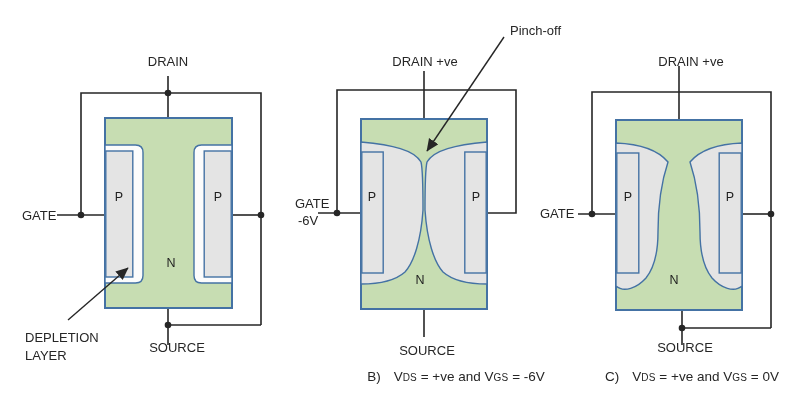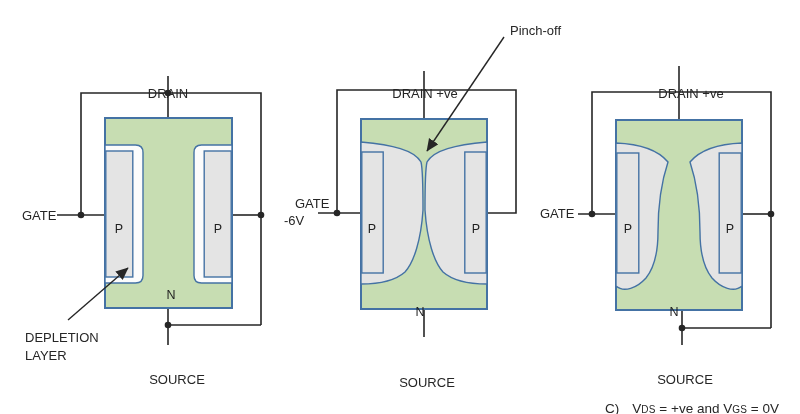--- a/index.html
+++ b/index.html
@@ -6,21 +6,21 @@
   #stage {
     position:relative; width:800px; height:414px; background:#ffffff;
     font-family:"Liberation Sans", sans-serif; overflow:hidden;
   }
   #fig { position:absolute; left:0; top:0; }
   .panel { position:absolute; inset:0; }
   .lbl {
     position:absolute; font-size:13px; color:#262626;
     white-space:nowrap; line-height:14px;
   }
-  .ctr { transform:translateX(-50%);margin-top:32px; }
+  .ctr { transform:translateX(-50%); }
   .pn { font-size:12.5px; color:#1f1f1f; }
   .cap { font-size:13.5px; color:#262626; }
   .cap .prefix { padding-right:13px; }
   .sub { font-size:10px; letter-spacing:0.2px; }
 </style>
 </head>
 <body>
 
 <div id="stage">
 
@@ -100,25 +100,28 @@
     <div class="lbl pn ctr" style="left:218px; top:190px;">P</div>
     <div class="lbl pn ctr" style="left:171px; top:256px;">N</div>
     <div class="lbl" style="left:25px; top:331px;">DEPLETION</div>
     <div class="lbl" style="left:25px; top:349px;">LAYER</div>
   </div>
 
   <div class="panel">
     <div class="lbl ctr" style="left:425px; top:55px;">DRAIN +ve</div>
     <div class="lbl" style="left:510px; top:24px;">Pinch-off</div>
     <div class="lbl" style="left:295px; top:197px;">GATE</div>
-    <div class="lbl" style="left:284px; top:214px;">-6V</div>
+    <div class="lbl" style="left:298px; top:214px;">-6V</div>
     <div class="lbl ctr" style="left:427px; top:344px;">SOURCE</div>
     <div class="lbl pn ctr" style="left:372px; top:190px;">P</div>
     <div class="lbl pn ctr" style="left:476px; top:190px;">P</div>
     <div class="lbl pn ctr" style="left:420px; top:273px;">N</div>
+    <div class="lbl cap ctr" style="left:456px; top:370px;">
+      <span class="prefix">B)</span><span>V</span><span class="sub">DS</span><span> = +ve and </span><span>V</span><span class="sub">GS</span><span> = -6V</span>
+    </div>
   </div>
 
   <div class="panel">
     <div class="lbl ctr" style="left:691px; top:55px;">DRAIN +ve</div>
     <div class="lbl" style="left:540px; top:207px;">GATE</div>
     <div class="lbl ctr" style="left:685px; top:341px;">SOURCE</div>
     <div class="lbl pn ctr" style="left:628px; top:190px;">P</div>
     <div class="lbl pn ctr" style="left:730px; top:190px;">P</div>
     <div class="lbl pn ctr" style="left:674px; top:273px;">N</div>
     <div class="lbl cap ctr" style="left:692px; top:370px;">

